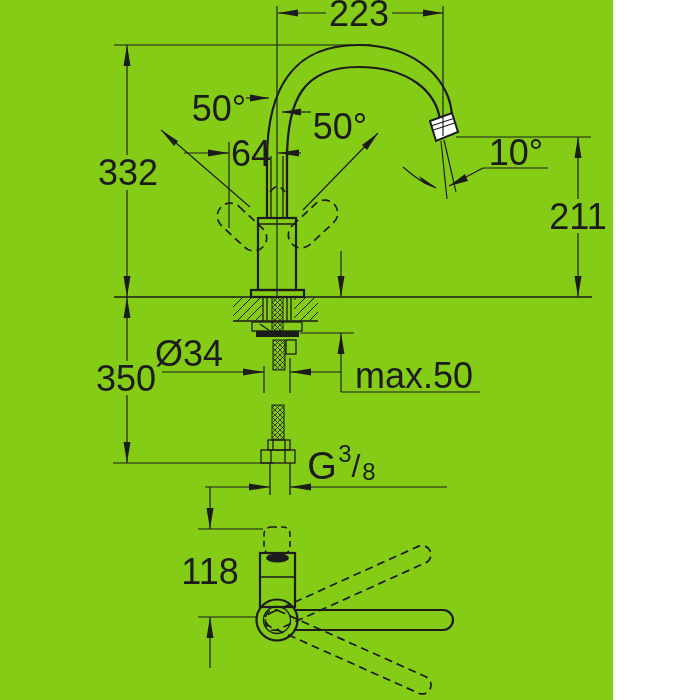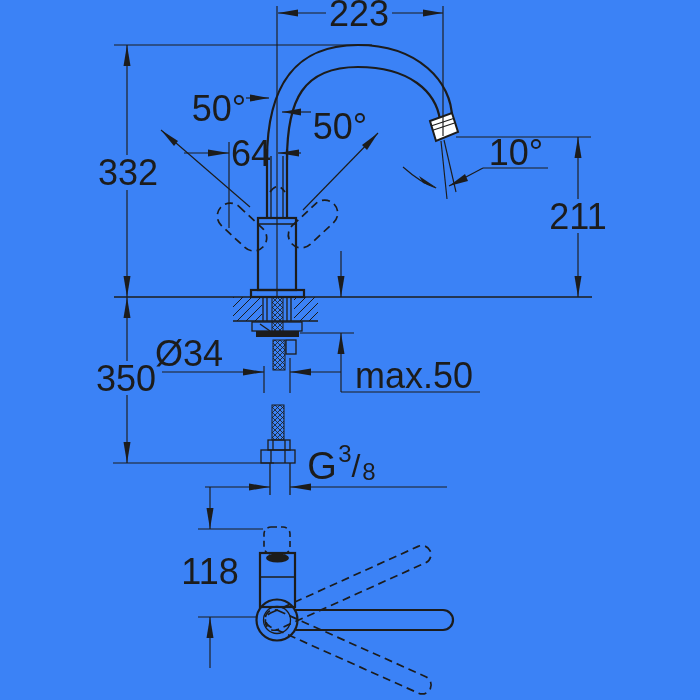--- a/index.html
+++ b/index.html
@@ -1,16 +1,16 @@
 <!DOCTYPE html>
 <html><head>
 <meta charset="utf-8">
 <style>
   html,body{margin:0;padding:0;background:#ffffff;}
-  .stage{width:700px;height:700px;position:relative;background:#3b82f6;overflow:hidden;}
+  .stage{width:613px;height:700px;position:relative;background:#84cc16;overflow:hidden;}
   svg{display:block;}
   .dimtext{font-family:"Liberation Sans", sans-serif;font-size:36px;fill:#1c1c1c;}
   .dimtext-small{font-family:"Liberation Sans", sans-serif;font-size:24px;fill:#1c1c1c;}
   .dimtext-big{font-family:"Liberation Sans", sans-serif;font-size:38px;fill:#1c1c1c;}
   .dimtext-slash{font-family:"Liberation Sans", sans-serif;font-size:32px;fill:#1c1c1c;}
   .obj{stroke:#1c1c1c;stroke-width:2.2;fill:none;stroke-linecap:round;}
   .objthin{stroke:#1c1c1c;stroke-width:1.3;fill:none;}
   .dash{stroke:#1c1c1c;stroke-width:1.7;fill:none;stroke-dasharray:8 5;}
   .dash2{stroke:#1c1c1c;stroke-width:1.6;fill:none;stroke-dasharray:6 4;}
   .dim{stroke:#1c1c1c;stroke-width:1.15;fill:none;}

